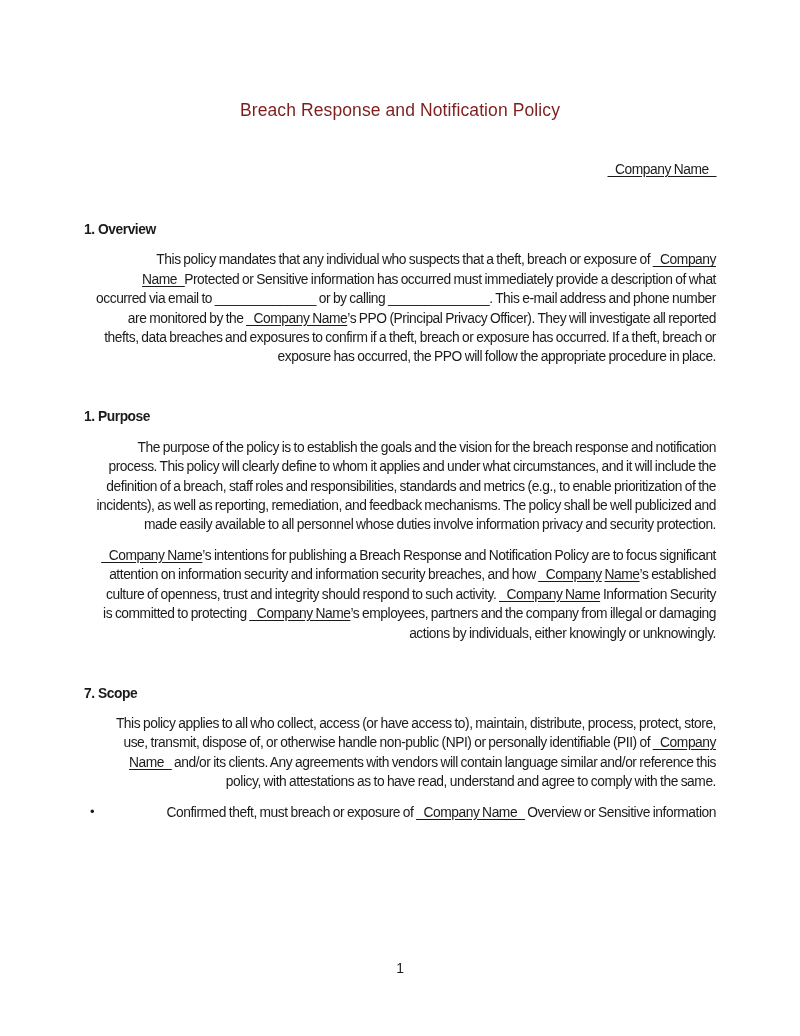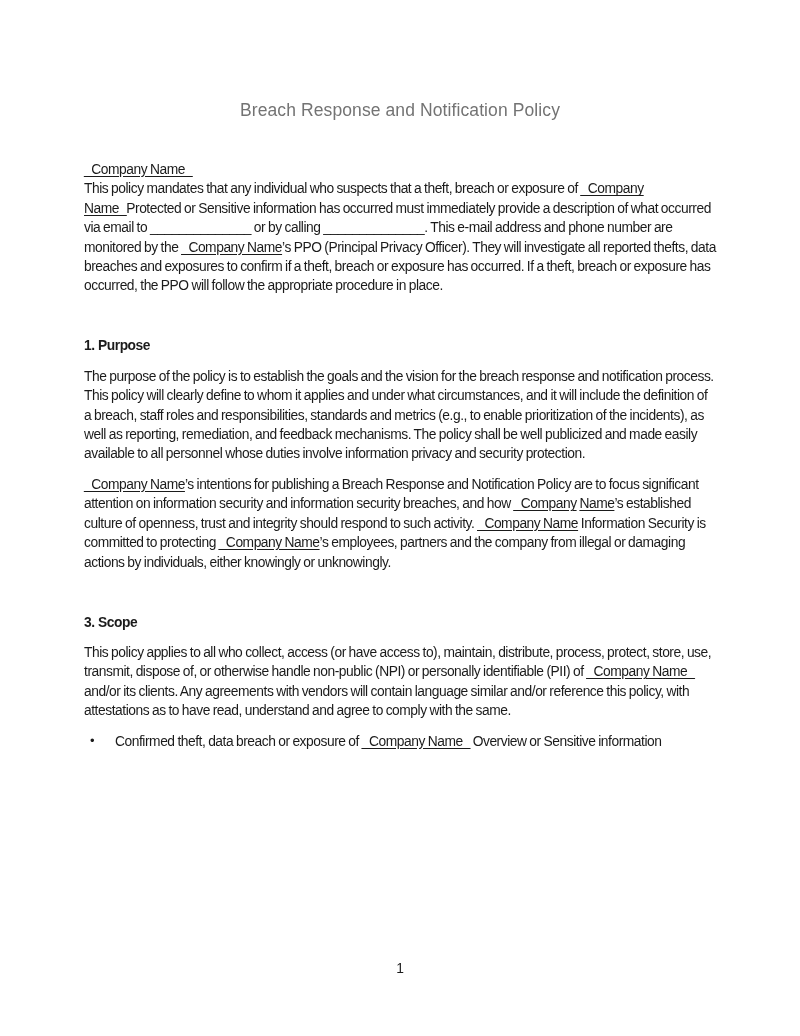--- a/index.html
+++ b/index.html
@@ -17,41 +17,42 @@
     font-family: "Liberation Sans", "DejaVu Sans", sans-serif;
     color: #1b1b1b;
     overflow: hidden;
   }
   .doc-title {
     margin: 0;
     font-size: 17.5px;
     font-weight: 400;
     line-height: 24px;
     text-align: center;
-    color: #737373;
+    color: #7f1d1d;
     letter-spacing: 0.1px;
   }
   .body-text {
     font-size: 13.8px;
     line-height: 19.4px;
     letter-spacing: -0.45px;
     word-spacing: -0.6px;
+    text-align: right;
   }
   .company-line {
     margin: 38px 0 0 0;
   }
   .sec-h {
     font-size: 13.8px;
     line-height: 19.4px;
     letter-spacing: -0.45px;
     font-weight: 700;
     margin: 40.6px 0 11px 0;
   }
   p.para {
-    margin: 0 0 11px 0;
+    margin: 0 0 11px 12px;
   }
   .u {
     text-decoration: underline;
     text-underline-offset: 2px;
   }
   ul.bullets {
     list-style: none;
     margin: 0;
     padding: 0;
   }
@@ -79,38 +80,39 @@
 </head>
 <body>
 
 <div class="page">
 
   <h1 class="doc-title">Breach Response and Notification Policy</h1>
 
   <p class="body-text company-line"><span class="u">_Company Name_</span></p>
 
   <section>
+    <h2 class="sec-h">1. Overview</h2>
     <p class="body-text para"><span>This policy mandates that any individual who suspects that a theft, breach or exposure of </span><span class="u">_Company Name_</span><span>Protected or Sensitive information has occurred must immediately provide a description of what occurred via email to ______________ or by calling ______________. This e-mail address and phone number are monitored by the </span><span class="u">_Company Name</span><span>’s PPO (Principal Privacy Officer). They will investigate all reported thefts, data breaches and exposures to confirm if a theft, breach or exposure has occurred. If a theft, breach or exposure has occurred, the PPO will follow the appropriate procedure in place.</span></p>
   </section>
 
   <section>
     <h2 class="sec-h">1. Purpose</h2>
     <p class="body-text para"><span>The purpose of the policy is to establish the goals and the vision for the breach response and notification process. This policy will clearly define to whom it applies and under what circumstances, and it will include the definition of a breach, staff roles and responsibilities, standards and metrics (e.g., to enable prioritization of the incidents), as well as reporting, remediation, and feedback mechanisms. The policy shall be well publicized and made easily available to all personnel whose duties involve information privacy and security protection.</span></p>
     <p class="body-text para"><span class="u">_Company Name</span><span>’s intentions for publishing a Breach Response and Notification Policy are to focus significant attention on information security and information security breaches, and how </span><span class="u">_Company</span><span> </span><span class="u">Name</span><span>’s established culture of openness, trust and integrity should respond to such activity. </span><span class="u">_Company Name</span><span> Information Security is committed to protecting </span><span class="u">_Company Name</span><span>’s employees, partners and the company from illegal or damaging actions by individuals, either knowingly or unknowingly.</span></p>
   </section>
 
   <section>
-    <h2 class="sec-h">3. Scope</h2>
+    <h2 class="sec-h">7. Scope</h2>
     <p class="body-text para"><span>This policy applies to all who collect, access (or have access to), maintain, distribute, process, protect, store, use, transmit, dispose of, or otherwise handle non-public (NPI) or personally identifiable (PII) of </span><span class="u">_Company Name_</span><span> and/or its clients. Any agreements with vendors will contain language similar and/or reference this policy, with attestations as to have read, understand and agree to comply with the same.</span></p>
   </section>
 
   <section>
     <ul class="bullets">
       <li class="body-text">
         <span class="bullet-marker">•</span>
-        <span><span>Confirmed theft, data breach or exposure of </span><span class="u">_Company Name_</span><span> Overview or Sensitive information</span></span>
+        <span><span>Confirmed theft, must breach or exposure of </span><span class="u">_Company Name_</span><span> Overview or Sensitive information</span></span>
       </li>
     </ul>
   </section>
 
   <div class="page-number">1</div>
 
 </div>
 
 </body></html>

